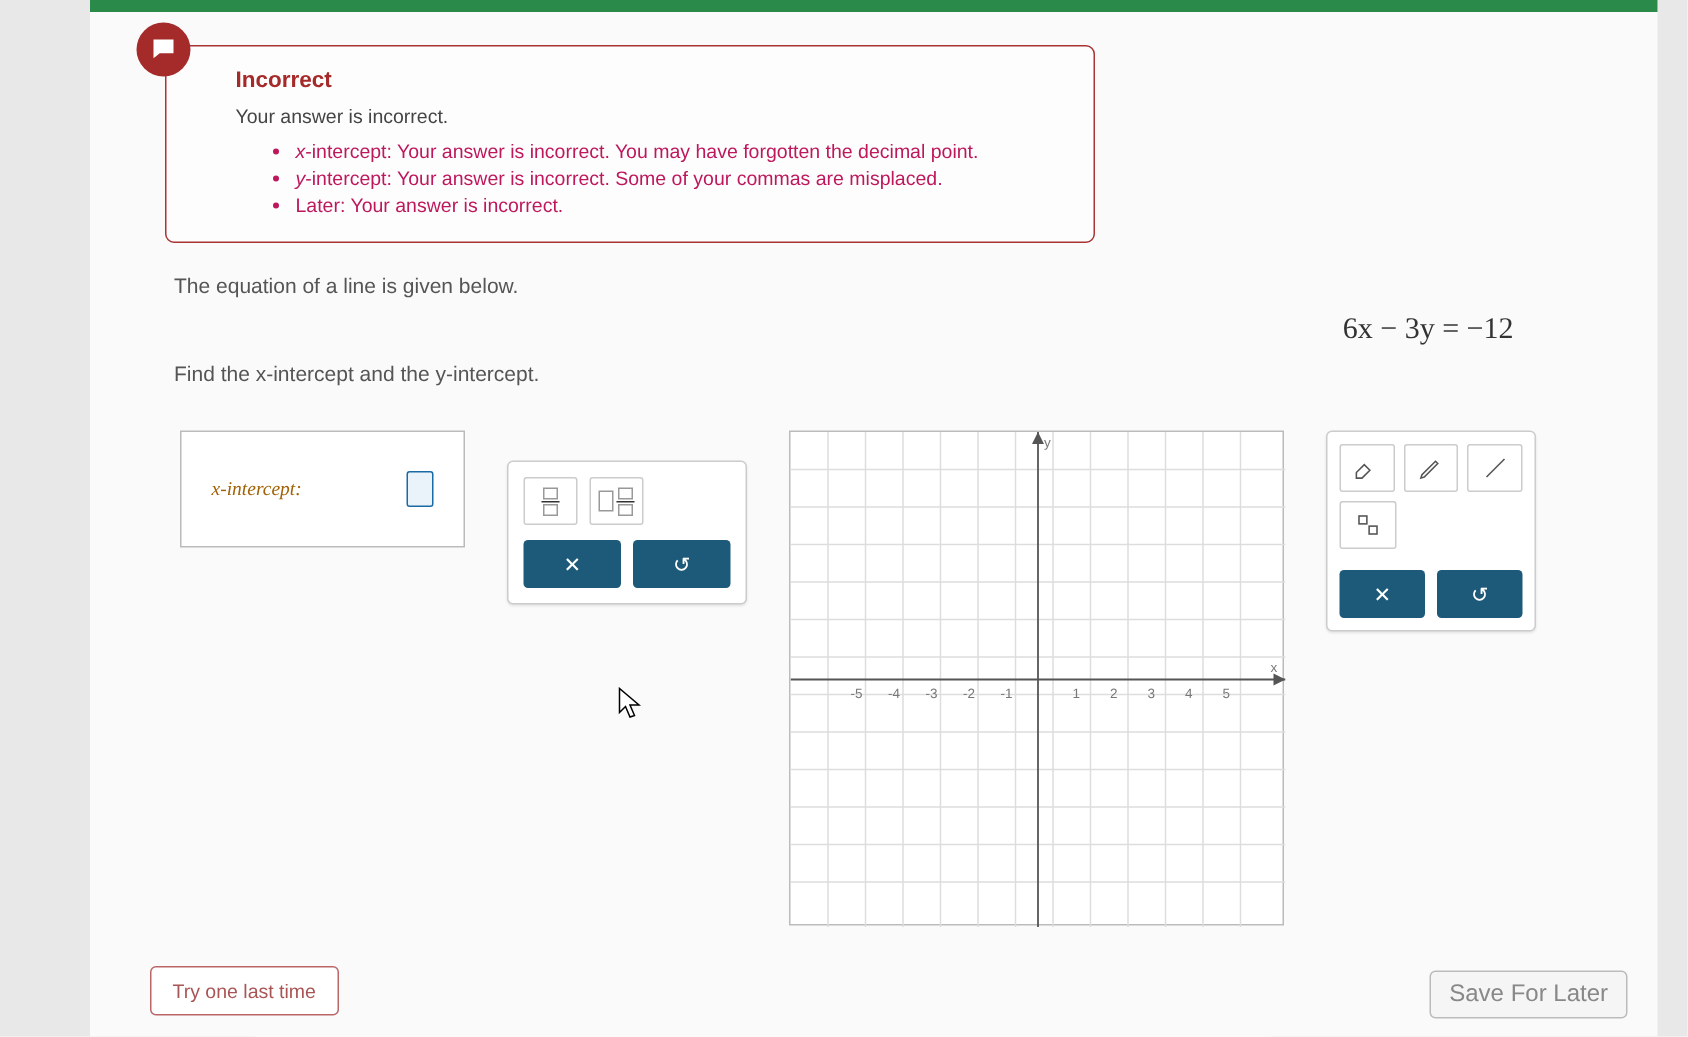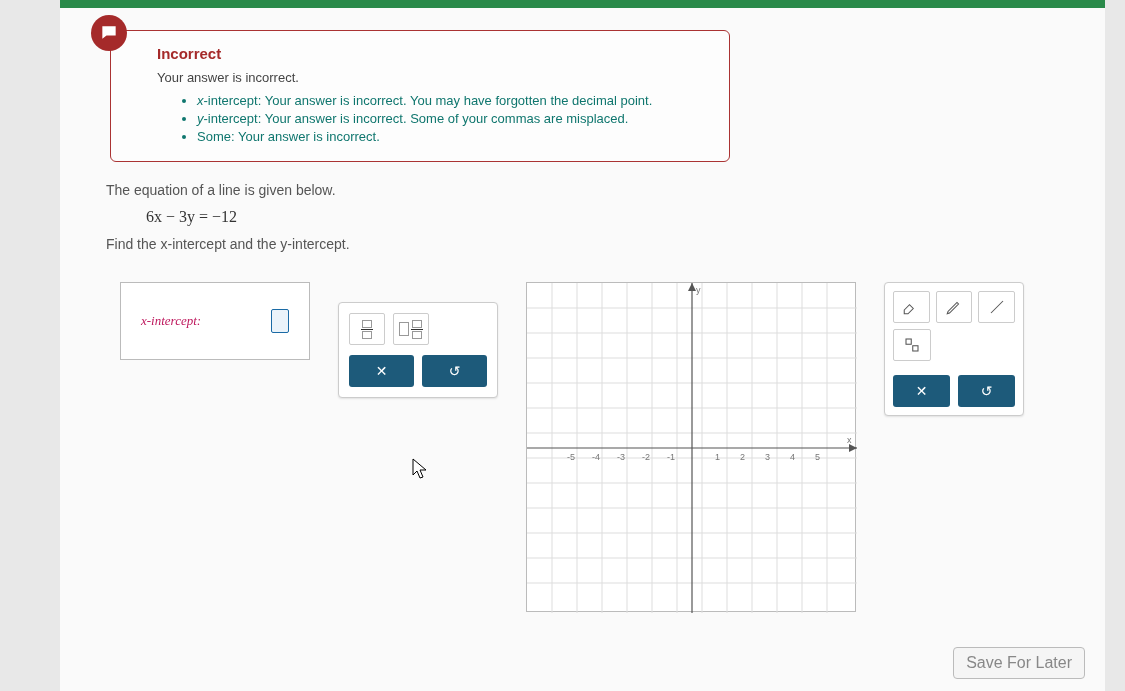--- a/index.html
+++ b/index.html
@@ -4,29 +4,29 @@
 <style>
   * { box-sizing: border-box; margin: 0; padding: 0; }
   body { font-family: Arial, Helvetica, sans-serif; background: #e8e8e8; width: 1125px; height: 691px; overflow: hidden; color: #333; }
   .page { background: #fafafa; margin: 0 20px 0 60px; min-height: 691px; position: relative; padding: 10px 20px 20px 20px; }
   .top-bar { background: #2a8a4a; height: 8px; position: absolute; top:0; left:0; right:0; }
   .feedback-box { border: 1px solid #a33; border-radius: 6px; padding: 14px 28px 14px 46px; margin: 20px 20px 20px 30px; position: relative; max-width: 620px; background: #fdfdfd; }
   .feedback-icon { position: absolute; left: -20px; top: -16px; width: 36px; height: 36px; background: #a52a2a; border-radius: 50%; display:flex; align-items:center; justify-content:center; }
   .feedback-icon svg { width: 20px; height: 20px; fill:#fff; }
   .feedback-title { color: #a52a2a; font-weight: bold; font-size: 15px; margin-bottom: 8px; }
   .feedback-sub { font-size: 13px; margin-bottom: 8px; color:#444; }
-  .feedback-list { list-style: disc; margin-left: 40px; font-size: 13px; color:#0f766e; }
+  .feedback-list { list-style: disc; margin-left: 40px; font-size: 13px; color:#be185d; }
   .feedback-list li { margin: 3px 0; }
   .feedback-list .em { font-style: italic; }
-  .question { margin: 18px 26px; font-size: 14px; color: #555; }
-  .question .eq { margin: 10px 40px; font-family: 'Times New Roman', serif; font-size: 16px; color:#333; }
+  .question { margin: 18px 36px; font-size: 14px; color: #555; }
+  .question .eq { margin: 10px 40px; font-family: 'Times New Roman', serif; font-size: 20px; color:#333;text-align:right; }
   .question p { margin: 4px 0; }
   .work-row { display:flex; align-items:flex-start; gap: 28px; margin: 30px 10px 0 40px; }
   .intercepts-card { border:1px solid #bbb; background:#fff; padding: 16px 20px; width: 190px; }
-  .intercepts-card .row { display:flex; align-items:center; justify-content:space-between; margin: 10px 0; font-size:13px; font-style: italic; font-family:'Times New Roman', serif; color:#be185d;}
+  .intercepts-card .row { display:flex; align-items:center; justify-content:space-between; margin: 10px 0; font-size:13px; font-style: italic; font-family:'Times New Roman', serif; color:#a16207;}
   .placeholder-box { width: 18px; height: 24px; border:1px solid #1a6aa5; border-radius:2px; background:#eaf3fa; }
   .tool-card { border:1px solid #ccc; border-radius:4px; background:#fff; padding: 10px; box-shadow: 0 1px 2px rgba(0,0,0,0.1); width: 160px; margin-top: 20px;}
   .tool-card .symrow { display:flex; gap:8px; margin-bottom:10px; }
   .symbtn { border:1px solid #ccc; background:#fff; width:36px; height:32px; display:flex; align-items:center; justify-content:center; font-size:12px; cursor:pointer; border-radius:2px; }
   .frac { display:flex; flex-direction:column; align-items:center; line-height:1; font-size:10px; }
   .frac .num, .frac .den { border:1px solid #999; width:10px; height:8px; background:#fff; }
   .frac .bar { width:12px; height:1px; background:#333; margin:1px 0; }
   .mixed { display:flex; align-items:center; gap:2px; }
   .mixed .whole { border:1px solid #999; width:10px; height:14px; }
   .btnrow { display:flex; gap:8px; }
@@ -54,21 +54,21 @@
     <div class="feedback-icon">
       <svg viewBox="0 0 24 24">
           <path d="M4 4h16v11H9l-5 4V4z"></path>
         </svg>
     </div>
     <div class="feedback-title">Incorrect</div>
     <div class="feedback-sub">Your answer is incorrect.</div>
     <ul class="feedback-list">
       <li><span class="em">x</span><span>-intercept:</span> <span>Your answer is incorrect. You may have forgotten the decimal point.</span></li>
       <li><span class="em">y</span><span>-intercept:</span> <span>Your answer is incorrect. Some of your commas are misplaced.</span></li>
-      <li><span class="em"></span><span>Some:</span> <span>Your answer is incorrect.</span></li>
+      <li><span class="em"></span><span>Later:</span> <span>Your answer is incorrect.</span></li>
     </ul>
   </div>
 
   <div class="question">
     <p>The equation of a line is given below.</p>
     <div class="eq">6x − 3y = −12</div>
     <p>Find the x-intercept and the y-intercept.</p>
   </div>
 
   <div class="work-row">
@@ -192,18 +192,19 @@
         <button class="action-btn">
             <span>✕</span>
           </button>
         <button class="action-btn">
             <span>↺</span>
           </button>
       </div>
     </div>
   </div>
 
+  <button class="try-btn">Try one last time</button>
   <button class="save-btn">Save For Later</button>
 
   <svg class="cursor" width="18" height="22">
       <path d="M1 1 L1 17 L5 13 L8 20 L11 19 L8 12 L14 12 Z" fill="#fff" stroke="#000" stroke-width="1"></path>
     </svg>
 </div>
 
 </body></html>

